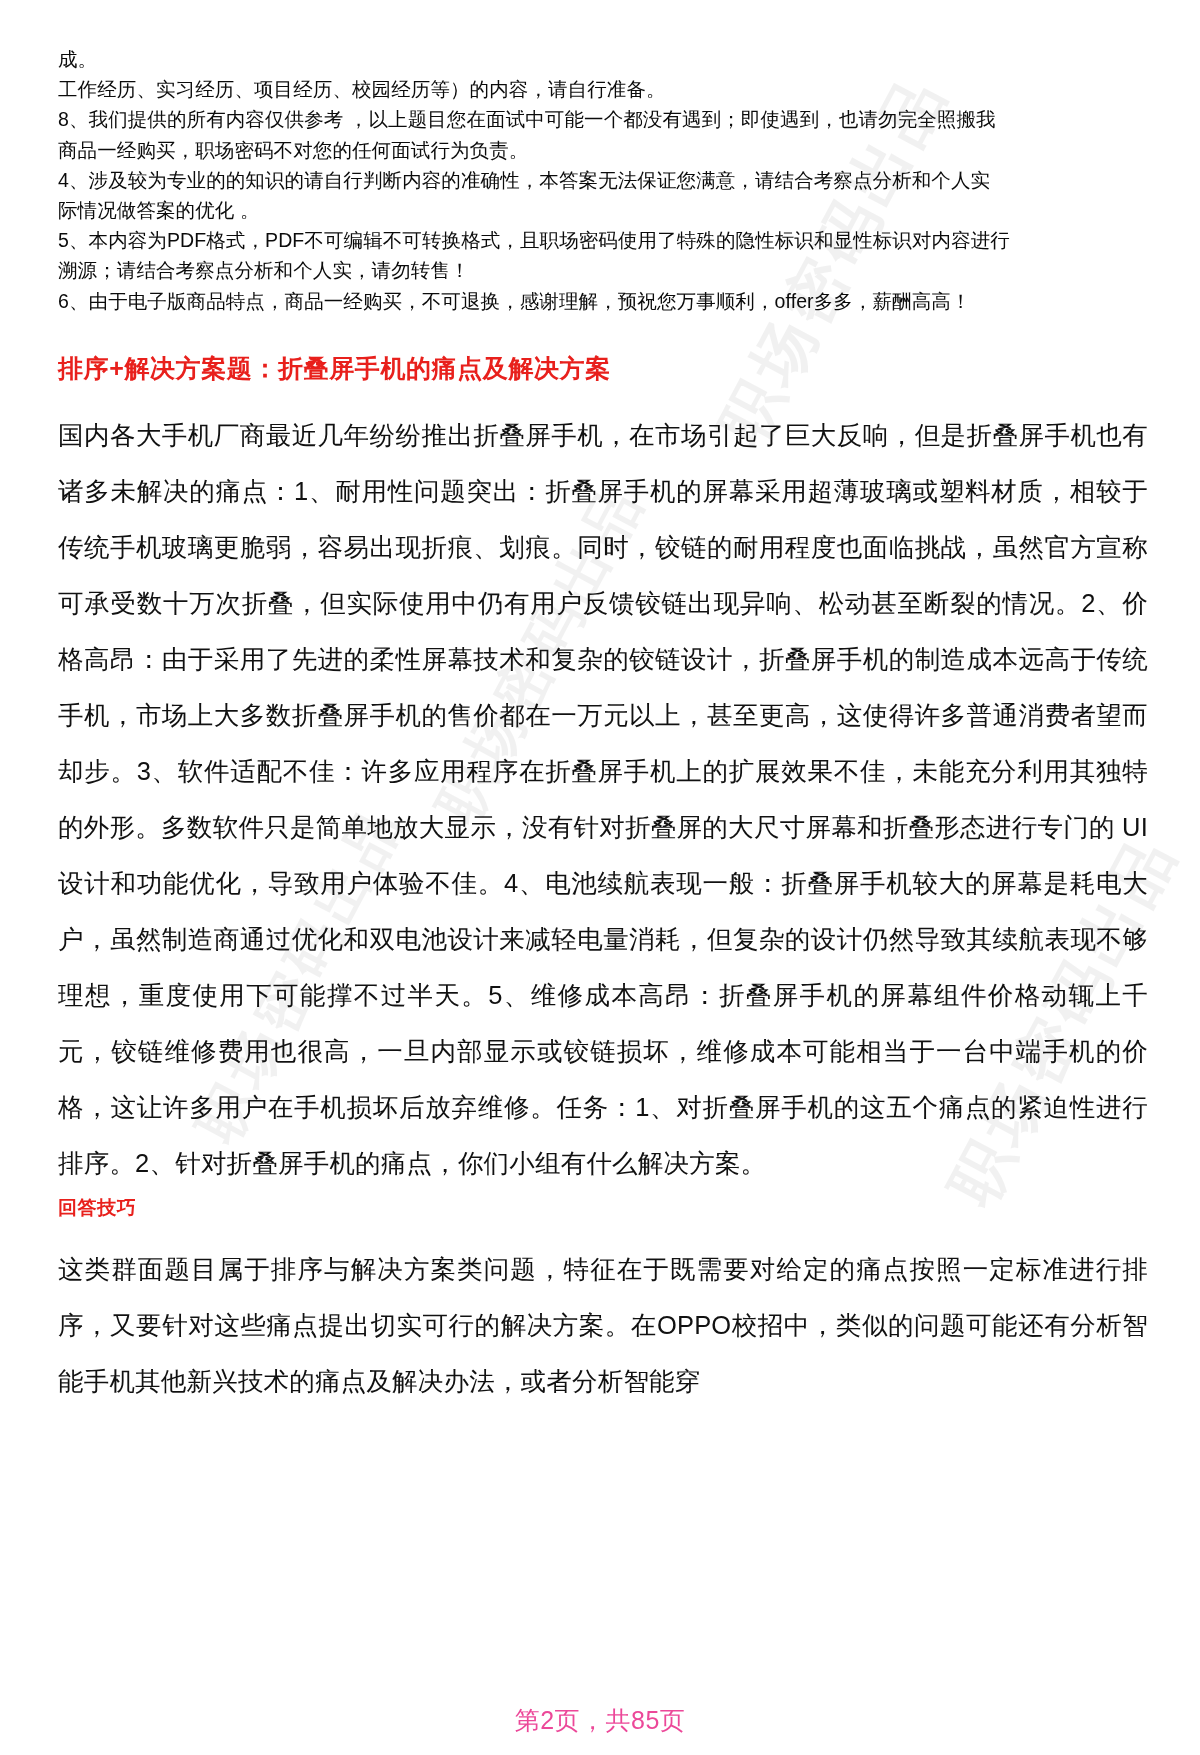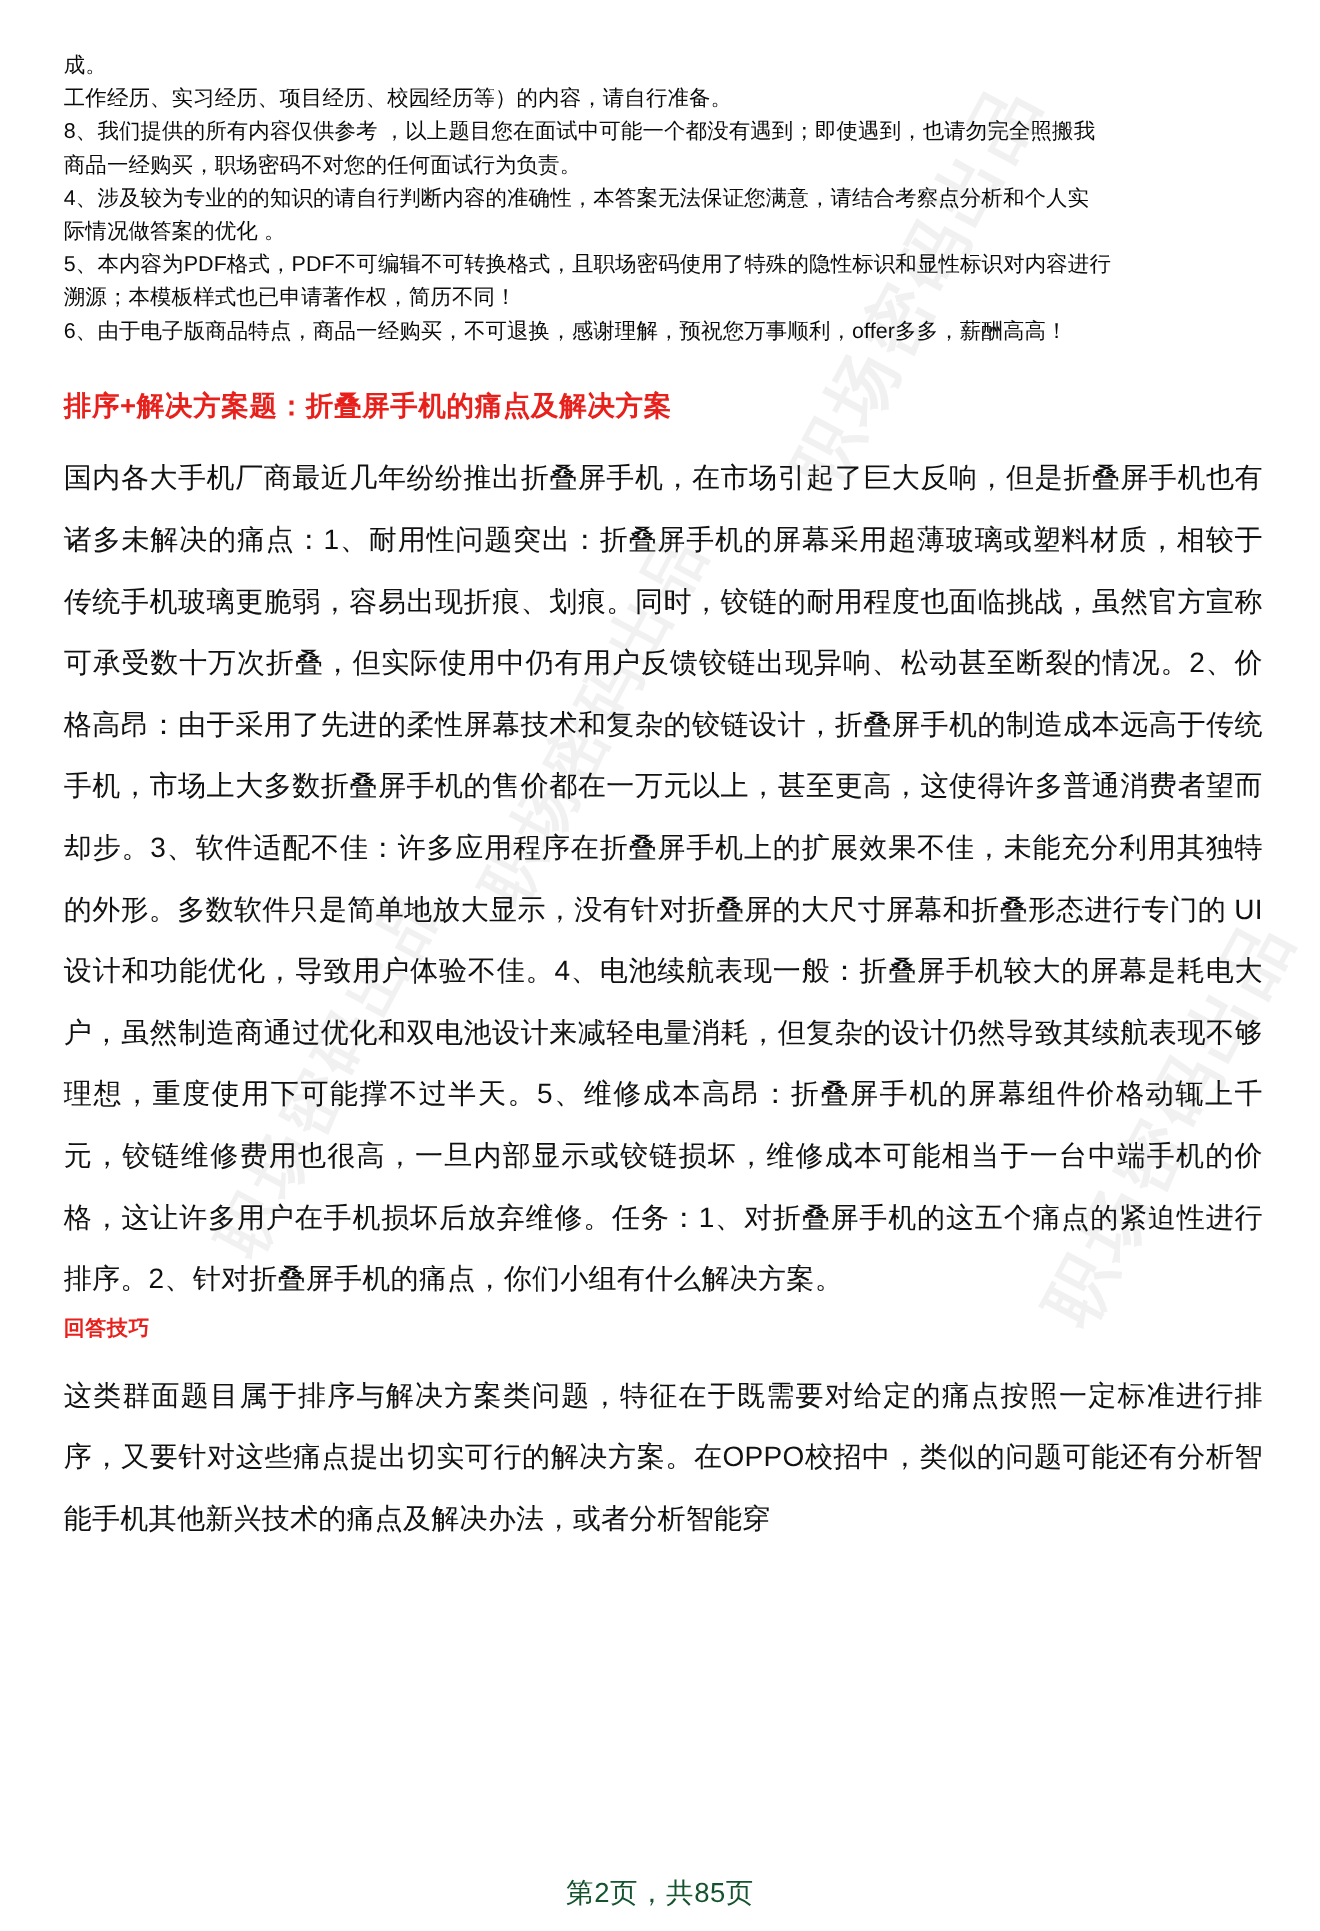--- a/index.html
+++ b/index.html
@@ -85,21 +85,21 @@
 
   #para-tips { margin-top: 20px; }
 
   #footer {
     position: absolute;
     left: 0;
     right: 0;
     bottom: 18px;
     text-align: center;
     font-size: 25px;
-    color: #14532d;
+    color: #ec4899;
     letter-spacing: 0.5px;
     z-index: 1;
   }
 </style>
 </head>
 <body>
 
 <div id="page">
 
   <div id="watermark-layer">
@@ -112,21 +112,21 @@
   <div id="content">
 
     <div class="notice-block">
       <span class="notice-line">成。</span>
       <span class="notice-line">工作经历、实习经历、项目经历、校园经历等）的内容，请自行准备。</span>
       <span class="notice-line">8、我们提供的所有内容仅供参考 ，以上题目您在面试中可能一个都没有遇到；即使遇到，也请勿完全照搬我</span>
       <span class="notice-line">商品一经购买，职场密码不对您的任何面试行为负责。</span>
       <span class="notice-line">4、涉及较为专业的的知识的请自行判断内容的准确性，本答案无法保证您满意，请结合考察点分析和个人实</span>
       <span class="notice-line">际情况做答案的优化 。</span>
       <span class="notice-line">5、本内容为PDF格式，PDF不可编辑不可转换格式，且职场密码使用了特殊的隐性标识和显性标识对内容进行</span>
-      <span class="notice-line">溯源；本模板样式也已申请著作权，简历不同！</span>
+      <span class="notice-line">溯源；请结合考察点分析和个人实，请勿转售！</span>
       <span class="notice-line">6、由于电子版商品特点，商品一经购买，不可退换，感谢理解，预祝您万事顺利，offer多多，薪酬高高！</span>
     </div>
 
     <div class="red-heading" id="heading-main">排序+解决方案题：折叠屏手机的痛点及解决方案</div>
 
     <p class="body-para" id="para-main">国内各大手机厂商最近几年纷纷推出折叠屏手机，在市场引起了巨大反响，但是折叠屏手机也有诸多未解决的痛点：1、耐用性问题突出：折叠屏手机的屏幕采用超薄玻璃或塑料材质，相较于传统手机玻璃更脆弱，容易出现折痕、划痕。同时，铰链的耐用程度也面临挑战，虽然官方宣称可承受数十万次折叠，但实际使用中仍有用户反馈铰链出现异响、松动甚至断裂的情况。2、价格高昂：由于采用了先进的柔性屏幕技术和复杂的铰链设计，折叠屏手机的制造成本远高于传统手机，市场上大多数折叠屏手机的售价都在一万元以上，甚至更高，这使得许多普通消费者望而却步。3、软件适配不佳：许多应用程序在折叠屏手机上的扩展效果不佳，未能充分利用其独特的外形。多数软件只是简单地放大显示，没有针对折叠屏的大尺寸屏幕和折叠形态进行专门的 UI 设计和功能优化，导致用户体验不佳。4、电池续航表现一般：折叠屏手机较大的屏幕是耗电大户，虽然制造商通过优化和双电池设计来减轻电量消耗，但复杂的设计仍然导致其续航表现不够理想，重度使用下可能撑不过半天。5、维修成本高昂：折叠屏手机的屏幕组件价格动辄上千元，铰链维修费用也很高，一旦内部显示或铰链损坏，维修成本可能相当于一台中端手机的价格，这让许多用户在手机损坏后放弃维修。任务：1、对折叠屏手机的这五个痛点的紧迫性进行排序。2、针对折叠屏手机的痛点，你们小组有什么解决方案。</p>
 
     <div class="red-heading" id="heading-tips">回答技巧</div>
 
     <p class="body-para" id="para-tips">这类群面题目属于排序与解决方案类问题，特征在于既需要对给定的痛点按照一定标准进行排序，又要针对这些痛点提出切实可行的解决方案。在OPPO校招中，类似的问题可能还有分析智能手机其他新兴技术的痛点及解决办法，或者分析智能穿</p>

